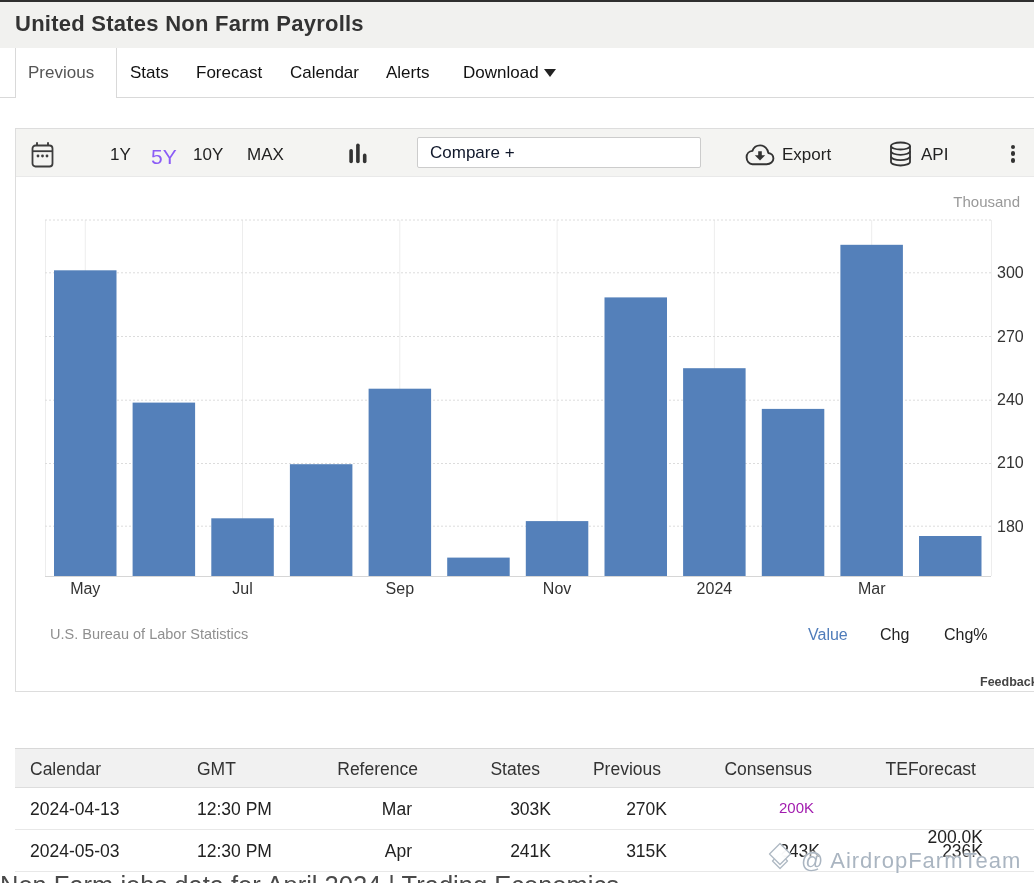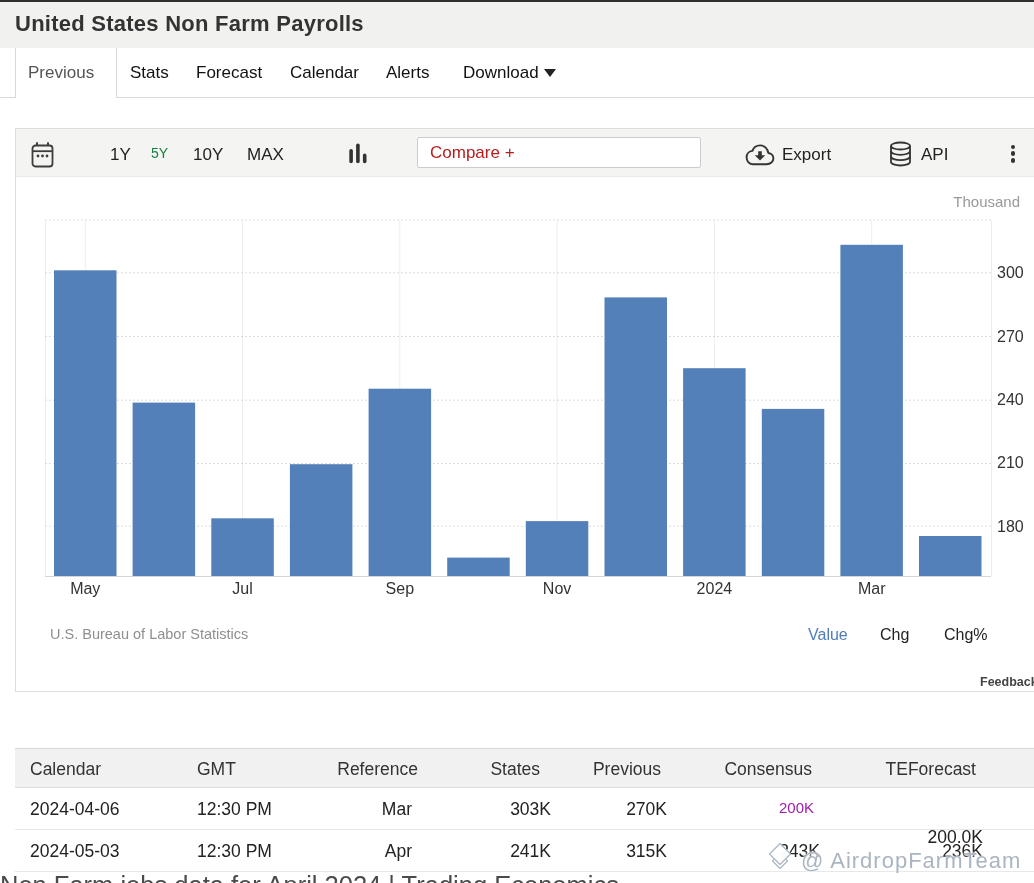--- a/index.html
+++ b/index.html
@@ -35,30 +35,30 @@
   <svg class="abs" style="left:31px;top:141px;" width="23" height="27" viewBox="0 0 23 27">
     <rect x="1.5" y="4.5" width="20" height="21" rx="3" fill="none" stroke="#3d3d3d" stroke-width="1.8"></rect>
     <line x1="2" y1="10.2" x2="21" y2="10.2" stroke="#3d3d3d" stroke-width="1.8"></line>
     <line x1="6" y1="1.2" x2="6" y2="5" stroke="#3d3d3d" stroke-width="1.9"></line>
     <line x1="17" y1="1.2" x2="17" y2="5" stroke="#3d3d3d" stroke-width="1.9"></line>
     <circle cx="7" cy="15" r="1.4" fill="#3d3d3d"></circle>
     <circle cx="11.5" cy="15" r="1.4" fill="#3d3d3d"></circle>
     <circle cx="16" cy="15" r="1.4" fill="#3d3d3d"></circle>
   </svg>
   <div class="abs" style="left:110px;top:144.5px;font-size:17px;color:#222;">1Y</div>
-  <div class="abs" style="left:151px;top:144.5px;font-size:14px;color:#15803d;">5Y</div>
+  <div class="abs" style="left:151px;top:144.5px;font-size:21px;color:#8b5cf6;">5Y</div>
   <div class="abs" style="left:193px;top:144.5px;font-size:17px;color:#222;">10Y</div>
   <div class="abs" style="left:247px;top:144.5px;font-size:17px;color:#222;">MAX</div>
   <svg class="abs" style="left:349px;top:143px;" width="18" height="21" viewBox="0 0 18 21">
     <rect x="0.3" y="6" width="3.6" height="14.3" rx="1.8" fill="#333"></rect>
     <rect x="7.1" y="0.4" width="3.6" height="19.9" rx="1.8" fill="#333"></rect>
     <rect x="13.9" y="10.6" width="3.6" height="9.7" rx="1.8" fill="#333"></rect>
   </svg>
   <div class="abs" style="left:417px;top:137px;width:284px;height:31px;background:#fff;border:1px solid #ccc;border-radius:2px;"></div>
-  <div class="abs" style="left:430px;top:143px;font-size:17px;color:#b91c1c;">Compare +</div>
+  <div class="abs" style="left:430px;top:143px;font-size:17px;color:#0f172a;">Compare +</div>
   <svg class="abs" style="left:745px;top:144px;" width="30" height="22" viewBox="0 0 30 22">
     <path d="M7.4 20.2 L21.6 20.2 C25.5 20.2 28.4 17.6 28.4 14.4 C28.4 11.5 26.2 9.3 23.3 9 C22.9 4.8 19.4 1.4 15.1 1.4 C11.5 1.4 8.5 3.7 7.4 6.9 C4.1 7.2 1.6 9.9 1.6 13.3 C1.6 17 4.1 20.2 7.4 20.2 Z" fill="none" stroke="#333" stroke-width="1.9" stroke-linejoin="round"></path>
     <path d="M13.2 7.2 L16.8 7.2 L16.8 11.2 L20.2 11.2 L15 16.6 L9.8 11.2 L13.2 11.2 Z" fill="#333"></path>
   </svg>
   <div class="abs" style="left:782px;top:144.5px;font-size:17px;color:#222;">Export</div>
   <svg class="abs" style="left:889px;top:141px;" width="23" height="26" viewBox="0 0 23 26">
     <ellipse cx="11.5" cy="5" rx="9.5" ry="3.5" fill="none" stroke="#333" stroke-width="1.8"></ellipse>
     <path d="M2 5 L2 21 C2 22.9 6.3 24.5 11.5 24.5 C16.7 24.5 21 22.9 21 21 L21 5" fill="none" stroke="#333" stroke-width="1.8"></path>
     <path d="M2 10.3 C2 12.2 6.3 13.8 11.5 13.8 C16.7 13.8 21 12.2 21 10.3" fill="none" stroke="#333" stroke-width="1.8"></path>
     <path d="M2 15.6 C2 17.5 6.3 19.1 11.5 19.1 C16.7 19.1 21 17.5 21 15.6" fill="none" stroke="#333" stroke-width="1.8"></path>
@@ -137,21 +137,21 @@
   <div class="abs" style="left:15px;top:871px;width:1019px;height:1px;background:#e8e8e8;"></div>
 
   <div class="abs" style="left:30px;top:759px;font-size:17.5px;color:#333;">Calendar</div>
   <div class="abs" style="left:197px;top:759px;font-size:17.5px;color:#333;">GMT</div>
   <div class="abs" style="right:616px;top:759px;font-size:17.5px;color:#333;">Reference</div>
   <div class="abs" style="right:494px;top:759px;font-size:17.5px;color:#333;">States</div>
   <div class="abs" style="right:373px;top:759px;font-size:17.5px;color:#333;">Previous</div>
   <div class="abs" style="right:222px;top:759px;font-size:17.5px;color:#333;">Consensus</div>
   <div class="abs" style="right:58px;top:759px;font-size:17.5px;color:#333;">TEForecast</div>
 
-  <div class="abs" style="left:30px;top:798.5px;font-size:17.5px;color:#222;">2024-04-06</div>
+  <div class="abs" style="left:30px;top:798.5px;font-size:17.5px;color:#222;">2024-04-13</div>
   <div class="abs" style="left:197px;top:798.5px;font-size:17.5px;color:#222;">12:30 PM</div>
   <div class="abs" style="right:622px;top:798.5px;font-size:17.5px;color:#222;">Mar</div>
   <div class="abs" style="right:483px;top:798.5px;font-size:17.5px;color:#222;">303K</div>
   <div class="abs" style="right:367px;top:798.5px;font-size:17.5px;color:#222;">270K</div>
   <div class="abs" style="right:220px;top:798.5px;font-size:15px;color:#a21caf;">200K</div>
   <div class="abs" style="right:51px;top:798.5px;font-size:17.5px;color:#222;margin-top:28px;">200.0K</div>
 
   <div class="abs" style="left:30px;top:840.5px;font-size:17.5px;color:#222;">2024-05-03</div>
   <div class="abs" style="left:197px;top:840.5px;font-size:17.5px;color:#222;">12:30 PM</div>
   <div class="abs" style="right:622px;top:840.5px;font-size:17.5px;color:#222;">Apr</div>

